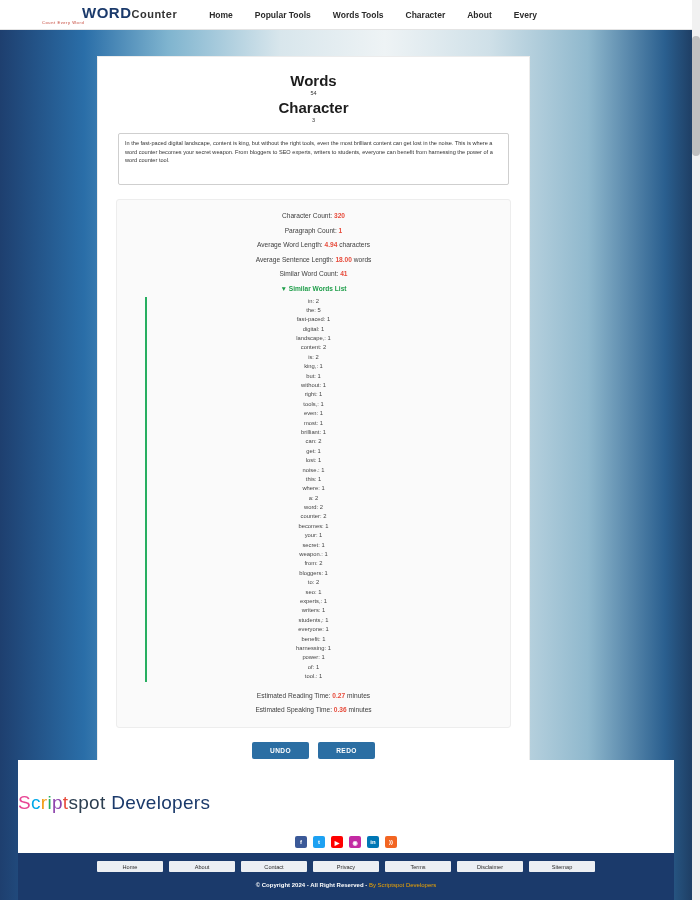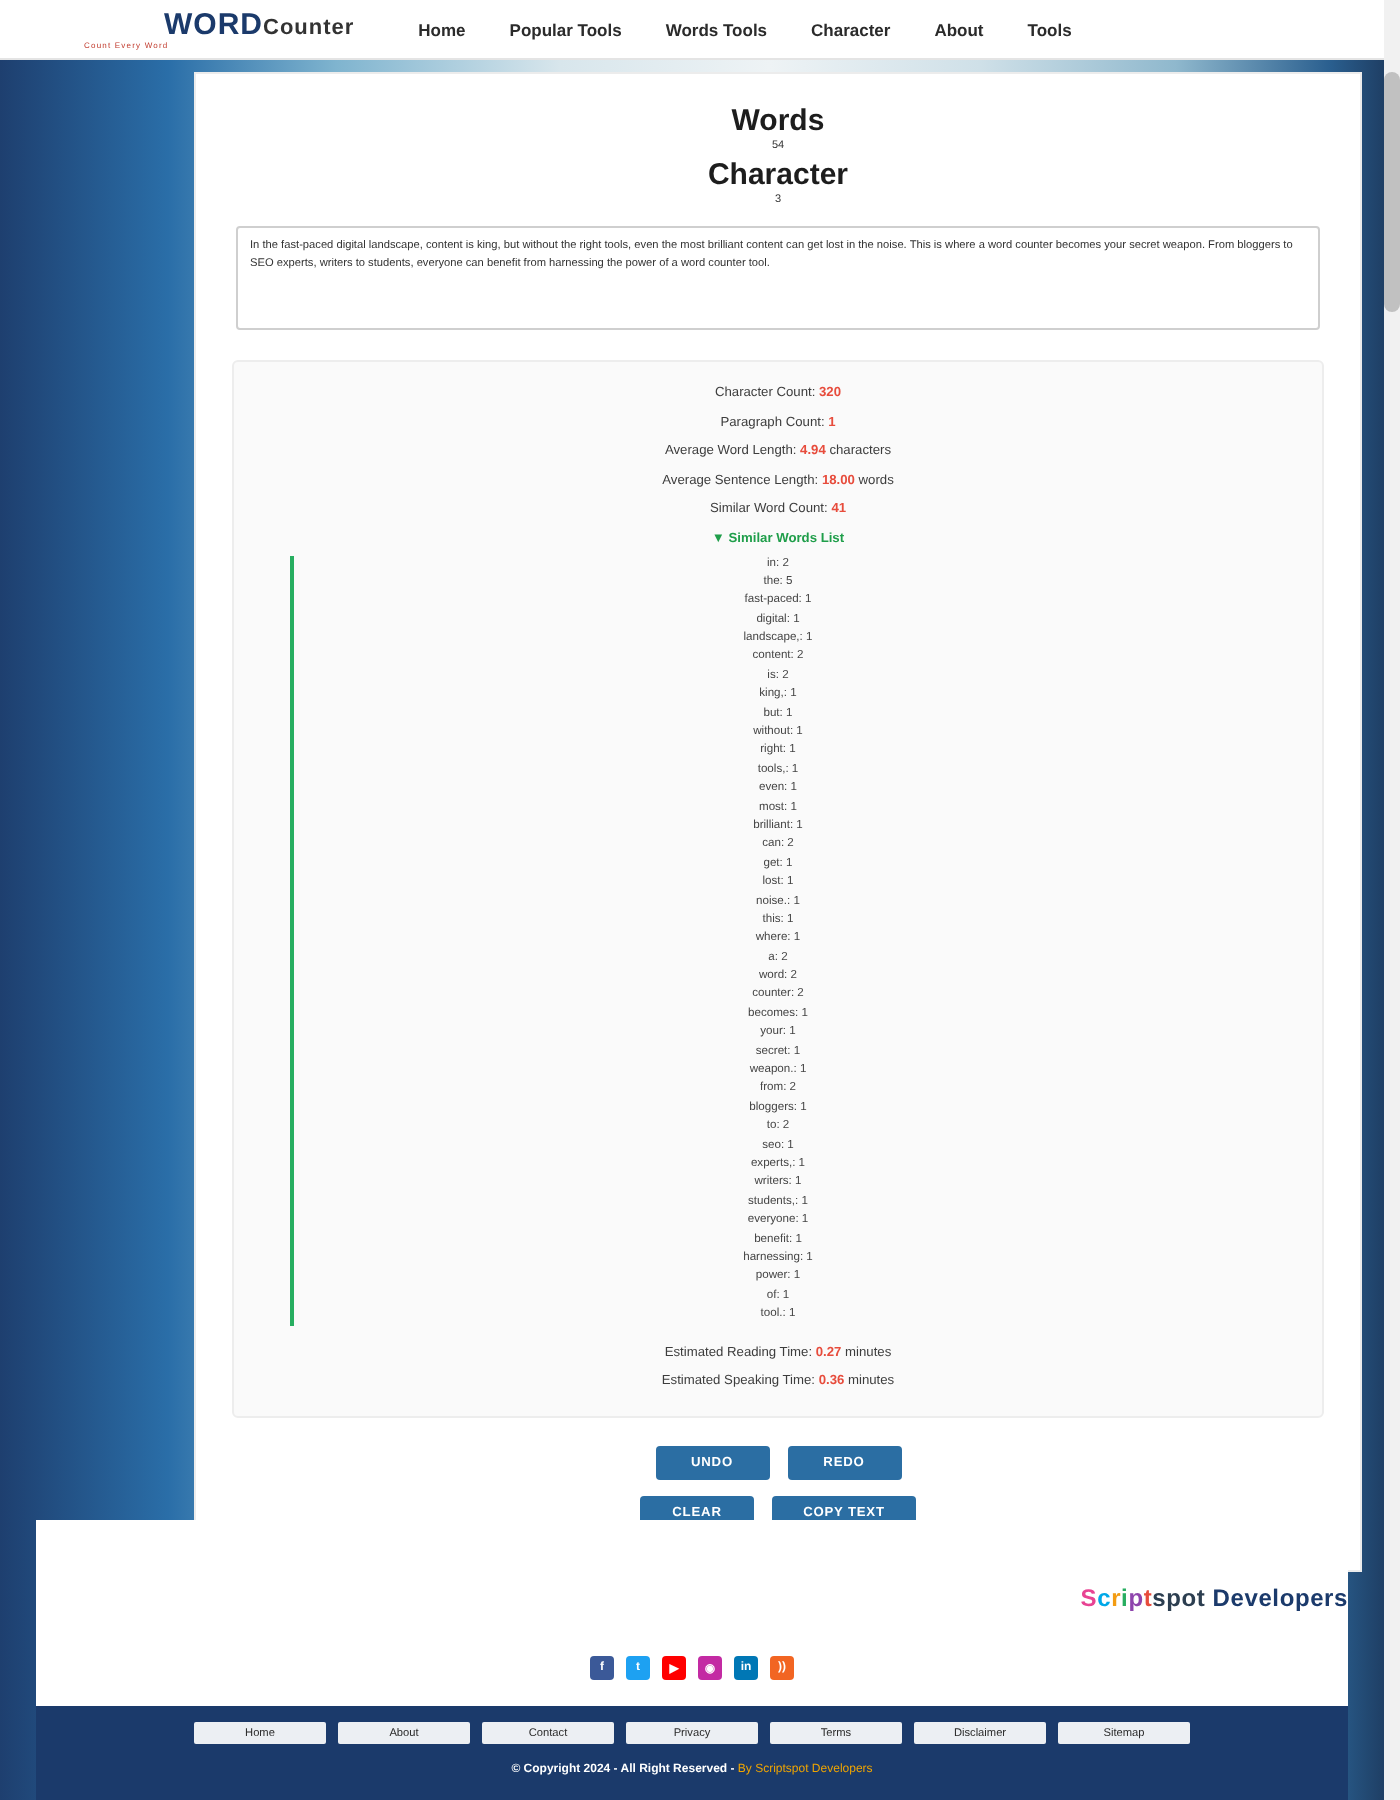--- a/index.html
+++ b/index.html
@@ -37,22 +37,22 @@
   .logo-sub { font-size: 4px; color: #c0392b; letter-spacing: .6px; margin-top: 1px;}
   .nav { display: flex; margin-left: 32px; }
   .nav a {
     font-size: 8.5px; color: #2b2b2b; text-decoration: none;
     margin-right: 22px; font-weight: bold;
   }
 
   
   .card {
     position: absolute;
-    left: 97px; top: 36px;
-    width: 584px;
+    left: 97px; top: 56px;
+    width: 433px;
     background: #ffffff;
     border: 1px solid #ececec;
     padding: 12px 14px 20px 14px;
     z-index: 3;
   }
 
   .title-block { text-align: center; }
   .title-words { font-size: 15px; font-weight: bold; color: #1d1d1d; margin: 3px 0 0; }
   .count-small { font-size: 5.5px; color: #333; margin: 1px 0 0; }
   .title-sentences { font-size: 15px; font-weight: bold; color: #1d1d1d; margin: 3px 0 0; }
@@ -121,22 +121,22 @@
 
   
   .footer-white {
     position: absolute;
     left: 18px; top: 760px;
     width: 656px; height: 93px;
     background: #ffffff;
     z-index: 3;
   }
   .brand-line {
-    text-align: right; margin-top: 32px;
-    font-size: 12px; font-weight: bold; letter-spacing: .3px;
+    text-align: left; margin-top: 32px;
+    font-size: 19px; font-weight: normal; letter-spacing: .3px;
   }
   .b1{color:#e84393;} .b2{color:#00a8e8;} .b3{color:#f39c12;} .b4{color:#27ae60;}
   .b5{color:#8e44ad;} .b6{color:#e74c3c;} .b7{color:#2c3e50;}
   .brand-dev { color: #1b3a6b; }
 
   .socials { display: flex; justify-content: center; gap: 6px; margin-top: 22px; }
   .soc {
     width: 12px; height: 12px; border-radius: 2px;
     display: flex; align-items: center; justify-content: center;
     color: #fff; font-size: 6px; font-weight: bold;
@@ -196,21 +196,21 @@
         <span class="logo-word">WORD</span><span class="logo-counter">Counter</span>
       </div>
       <div class="logo-sub">Count Every Word</div>
     </div>
     <div class="nav">
       <a href="#">Home</a>
       <a href="#">Popular Tools</a>
       <a href="#">Words Tools</a>
       <a href="#">Character</a>
       <a href="#">About</a>
-      <a href="#">Tools</a>
+      <a href="#">Every</a>
     </div>
   </div>
 
   <div class="card">
 
     <div class="title-block">
       <div class="title-words">Words</div>
       <div class="count-small">54</div>
       <div class="title-sentences">Character</div>
       <div class="count-small">3</div>

